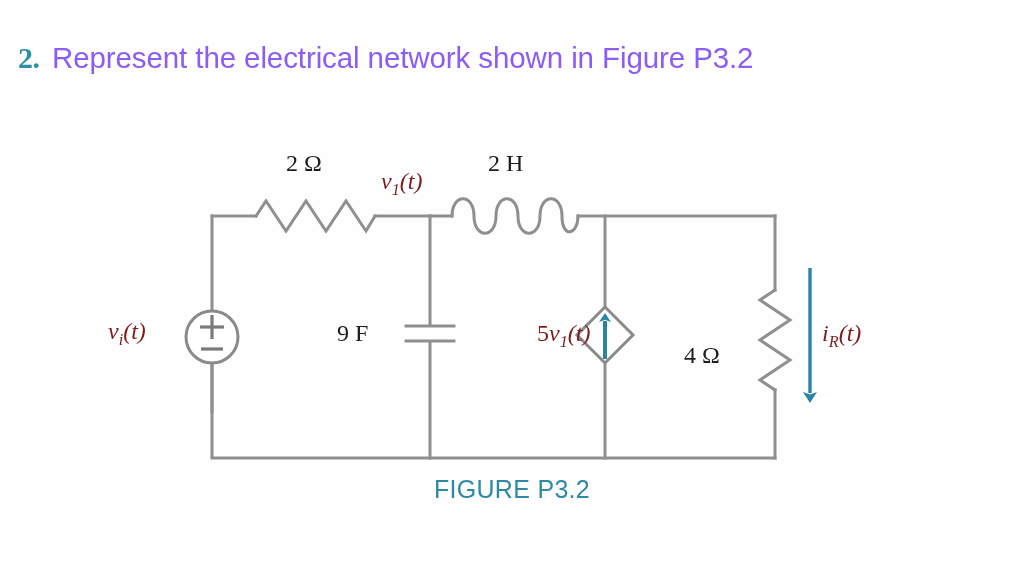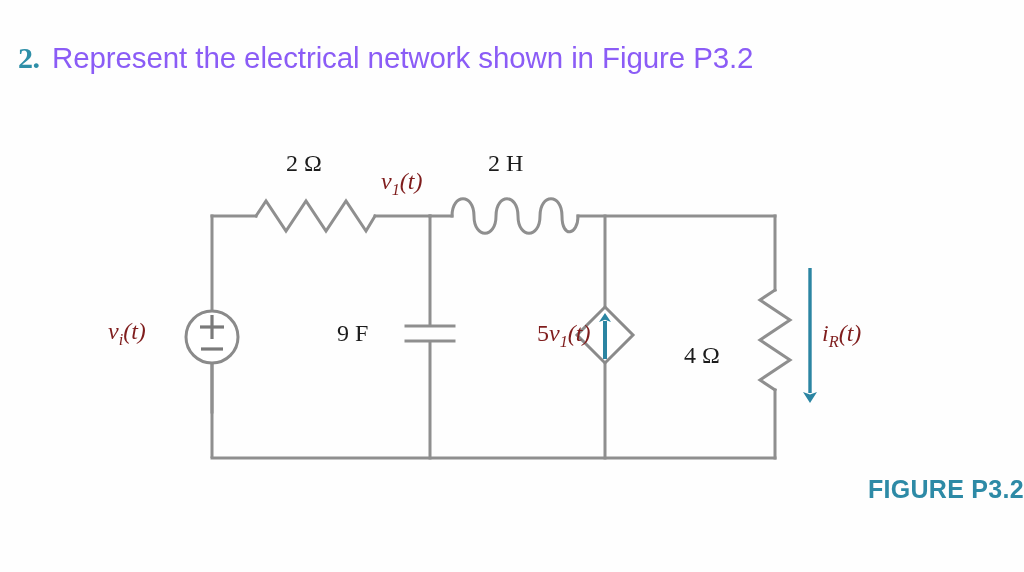--- a/index.html
+++ b/index.html
@@ -66,23 +66,23 @@
   #circuit-svg {
     position: absolute;
     left: 0;
     top: 0;
   }
   .caption {
     position: absolute;
     left: 0;
     top: 340px;
     width: 1024px;
-    text-align: right;
+    text-align: center;
     font-family: "Liberation Sans", sans-serif;
-    font-weight: bold;
+    font-weight: normal;
     font-size: 25px;
     letter-spacing: 0.3px;
     color: #2d8aa6;
   }
   .lbl {
     position: absolute;
     font-family: "Liberation Serif", serif;
     font-size: 24px;
     color: #1c1c1c;
     white-space: nowrap;

